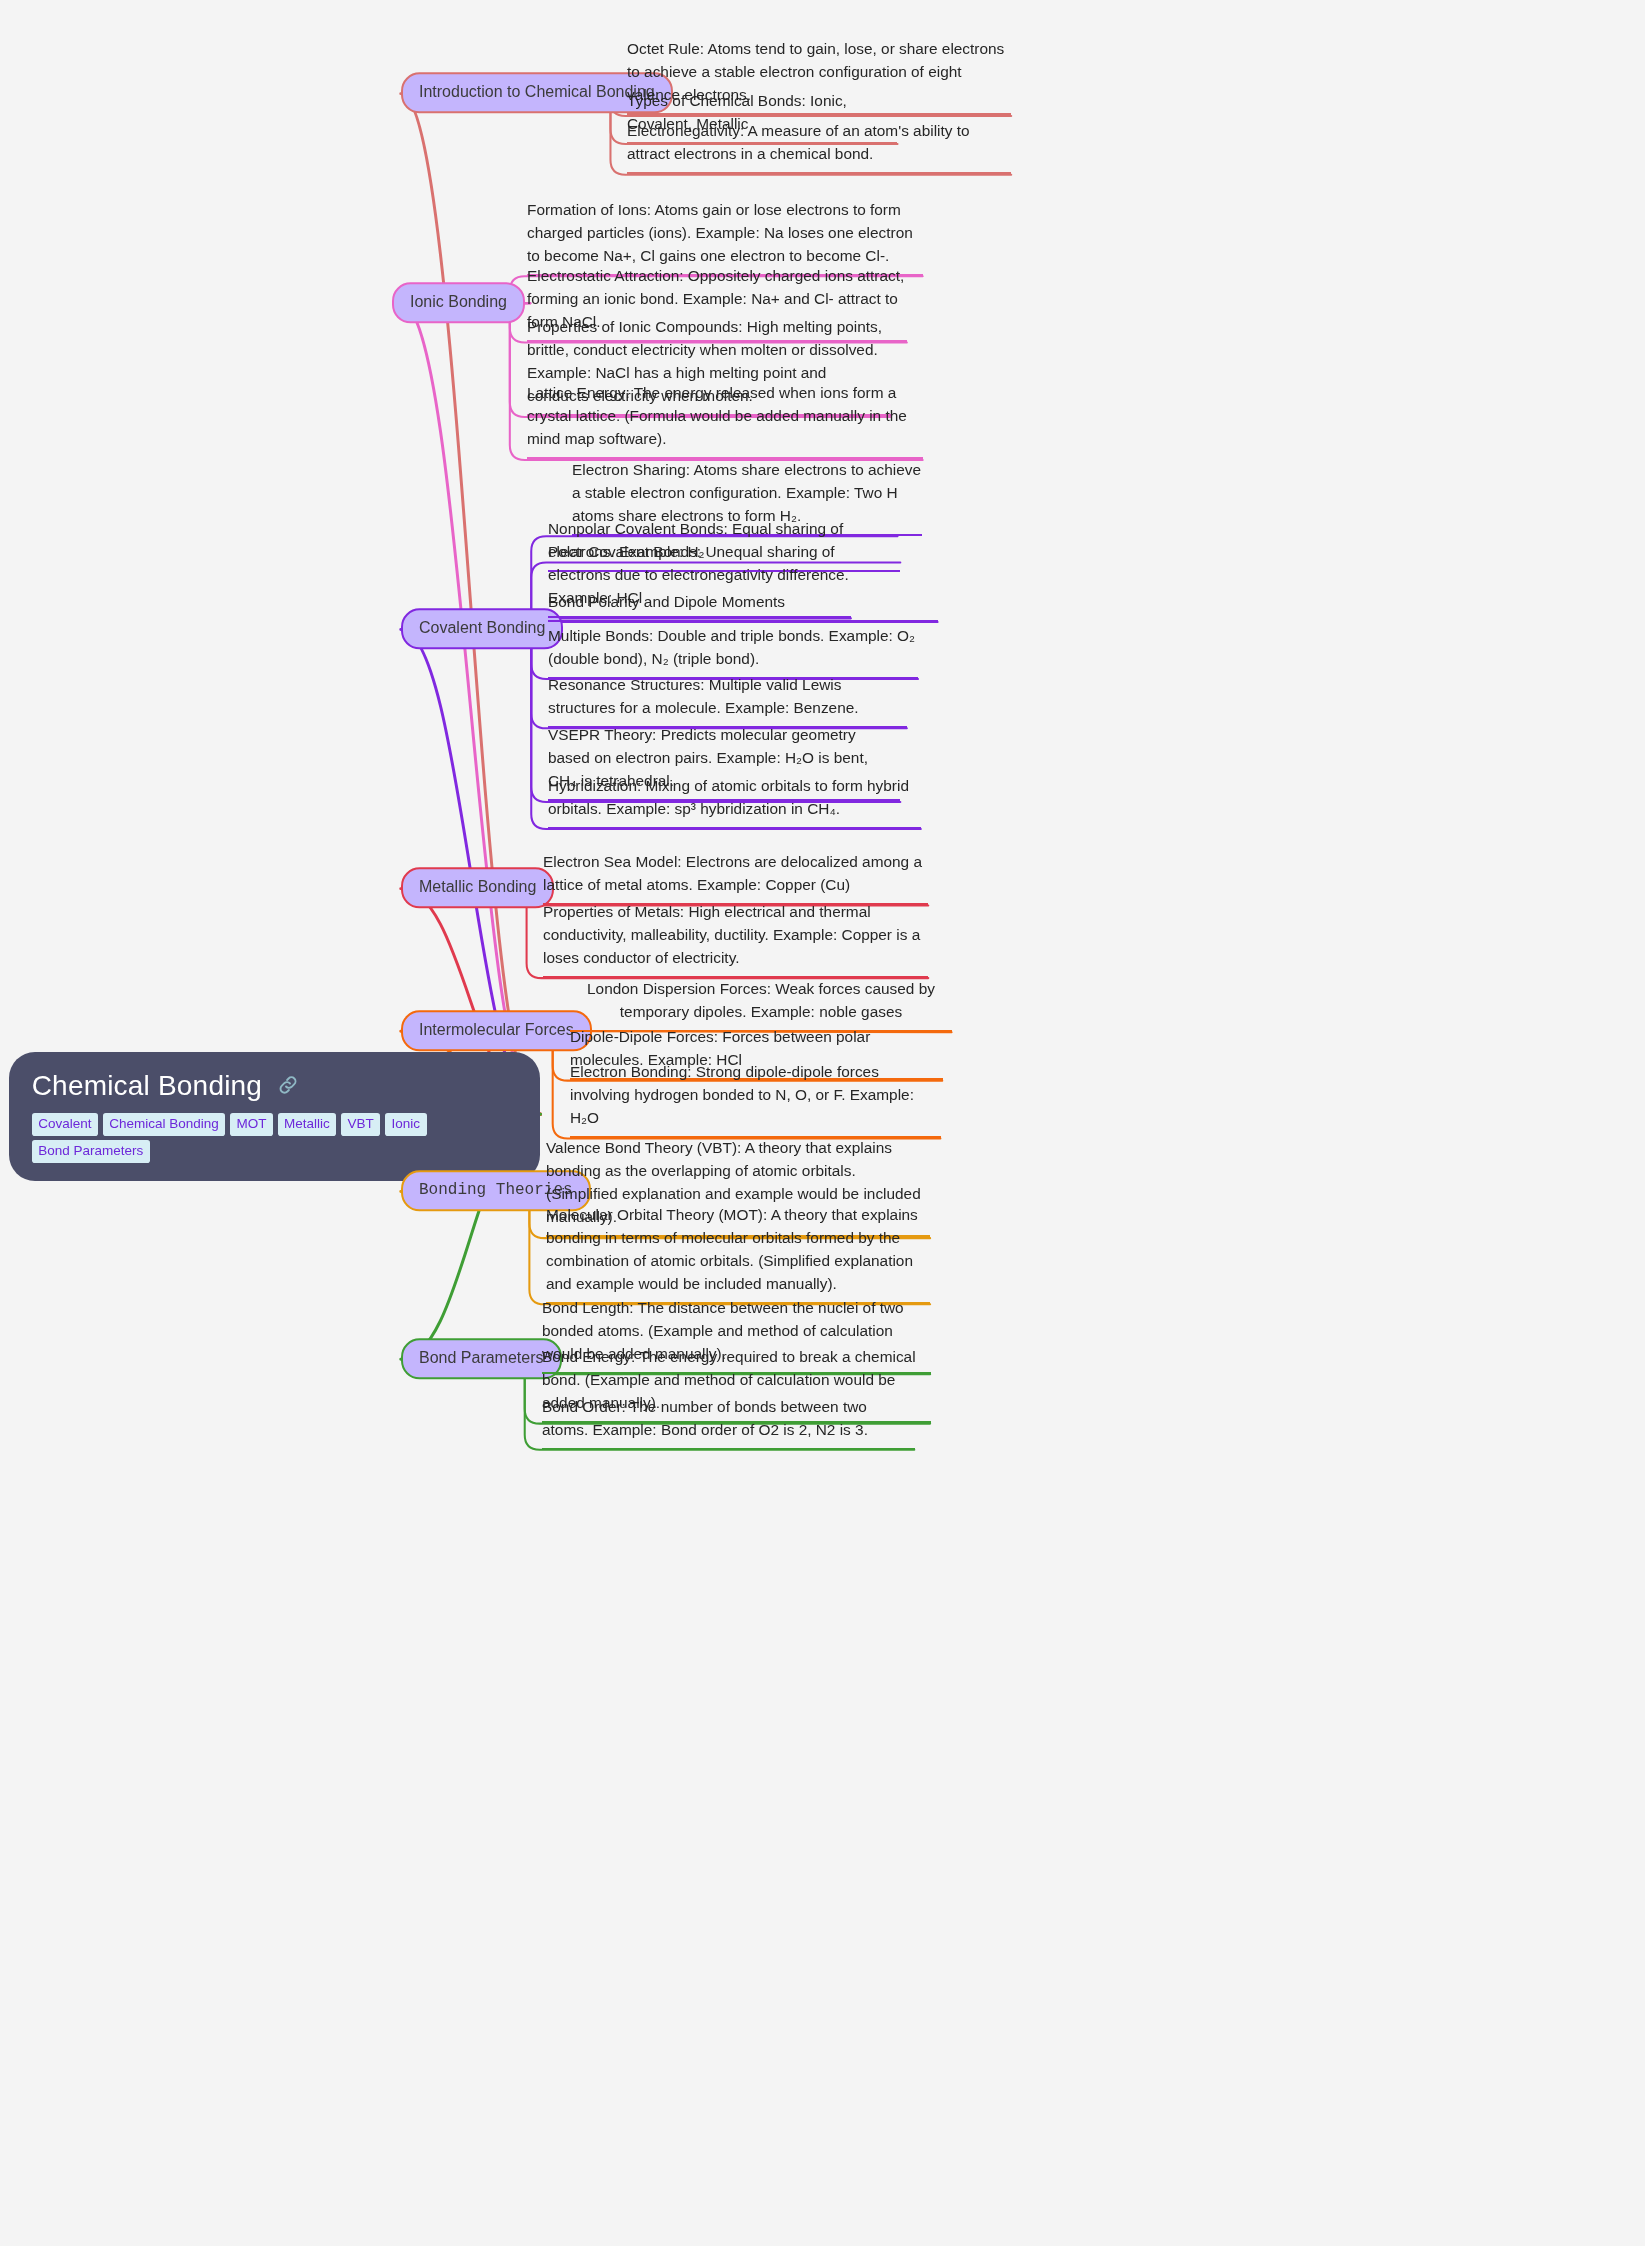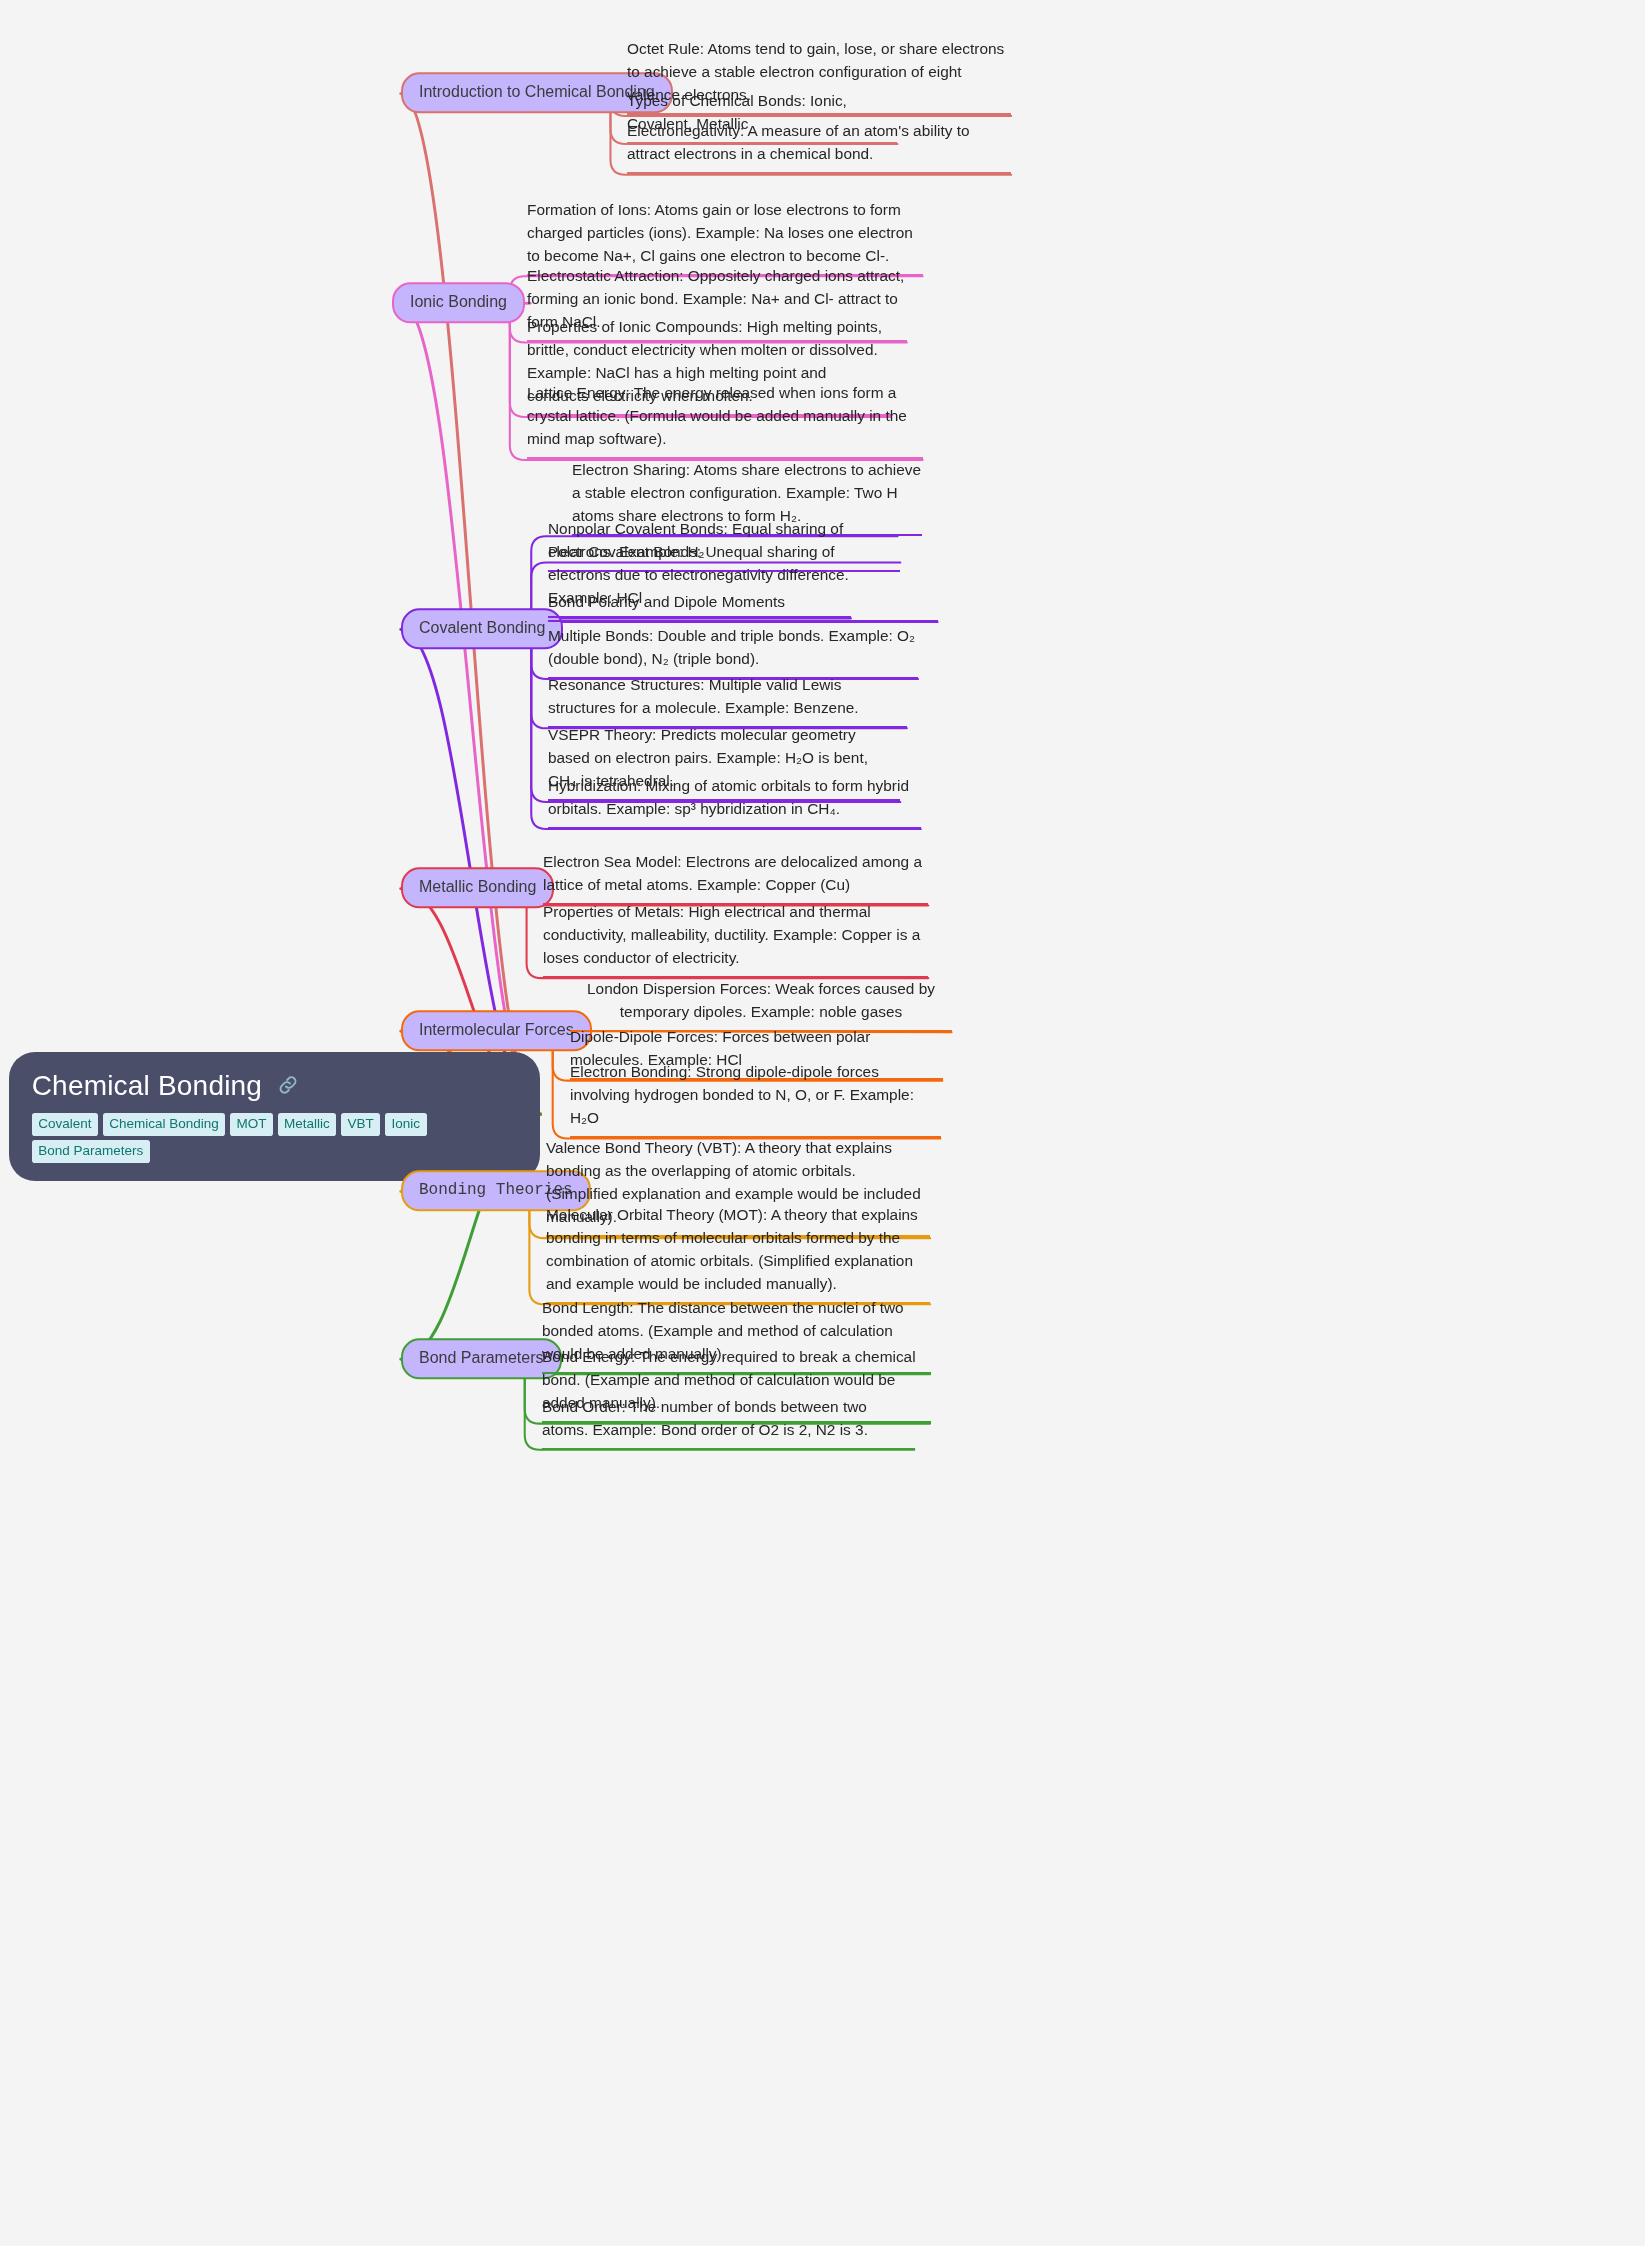--- a/index.html
+++ b/index.html
@@ -55,21 +55,21 @@
     color: #8fb8c4;
   }
   .root-tags {
     margin-top: 10.3px;
     display: flex;
     flex-wrap: wrap;
     gap: 4.7px;
   }
   .root-tag {
     background: #d7eef5;
-    color: #0f766e;
+    color: #6d28d9;
     font-size: 13.5px;
     line-height: 17.7px;
     padding: 1.9px 6.5px 2.8px 6.5px;
     border-radius: 2.8px;
     white-space: nowrap;
   }
   
   .branch-node {
     position: absolute;
     background: #c4b5fd;

